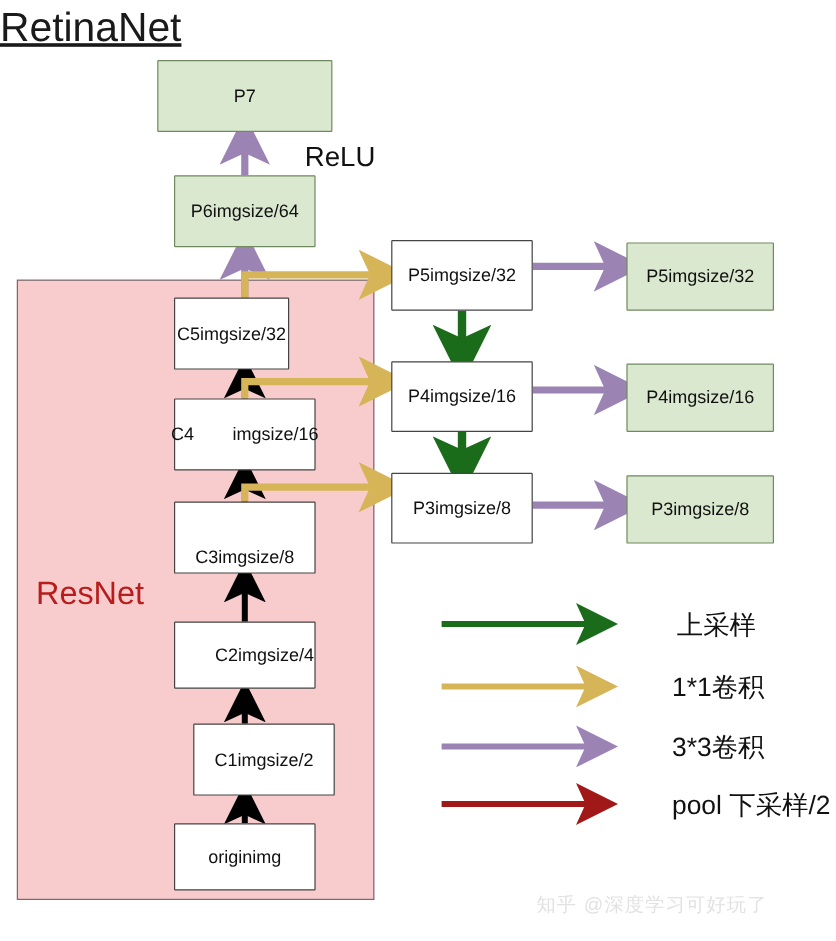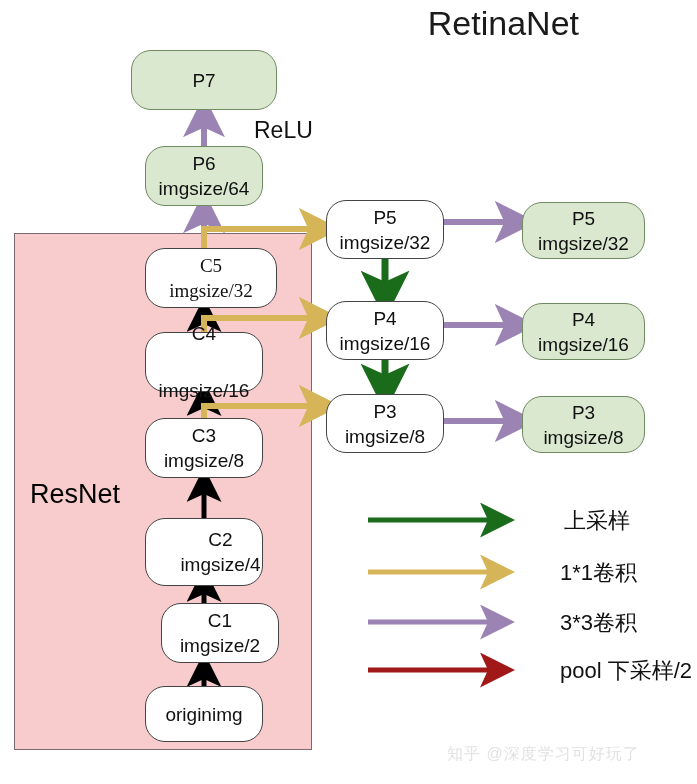--- a/index.html
+++ b/index.html
@@ -21,52 +21,53 @@
     top: 0;
     width: 697px;
     height: 784px;
     pointer-events: none;
   }
   .title {
     position: absolute;
     left: 0;
     top: 4px;
     width: 579px;
-    text-align: right;
+    text-align: left;
     font-size: 34px;
     color: #1a1a1a;
     letter-spacing: 0px;
+    text-decoration: underline;
   }
   .resnet-region {
     position: absolute;
     left: 14px;
     top: 233px;
     width: 298px;
     height: 517px;
     background: #f8cccc;
     border: 1.5px solid #7a6a70;
     box-sizing: border-box;
   }
   .resnet-label {
     position: absolute;
     left: 30px;
     top: 479px;
     font-size: 27px;
-    color: #000000;
+    color: #b91c1c;
   }
   .node {
     position: absolute;
     box-sizing: border-box;
     border: 1.6px solid #444444;
-    border-radius: 20px;
+    border-radius: 1px;
     display: flex;
-    flex-direction: column;
+    flex-direction: row;
     align-items: center;
     justify-content: center;
-    font-size: 19px;
+    font-size: 15px;
     line-height: 25px;
     color: #111111;
     background: #ffffff;
   }
   .node.green {
     background: #d9e8cf;
     border-color: #6f8a5e;
   }
   .node .l1, .node .l2 {
     display: block;
@@ -166,33 +167,33 @@
   <div class="node green" style="left:131px; top:50px; width:146px; height:60px;">
     <span class="l1">P7</span>
   </div>
   <div class="node green" style="left:145px; top:146px; width:118px; height:60px;">
     <span class="l1">P6</span>
     <span class="l2">imgsize/64</span>
   </div>
 
   <div class="relu-label">ReLU</div>
 
-  <div class="node" style="left:145px; top:248px; width:132px; height:60px;font-family:Liberation Serif, serif;">
+  <div class="node" style="left:145px; top:248px; width:96px; height:60px;">
     <span class="l1">C5</span>
     <span class="l2">imgsize/32</span>
   </div>
   <div class="node" style="left:145px; top:332px; width:118px; height:60px;gap:32px;">
     <span class="l1">C4</span>
     <span class="l2">imgsize/16</span>
   </div>
-  <div class="node" style="left:145px; top:418px; width:118px; height:60px;">
+  <div class="node" style="left:145px; top:418px; width:118px; height:60px;align-items:flex-end;">
     <span class="l1">C3</span>
     <span class="l2">imgsize/8</span>
   </div>
-  <div class="node" style="left:145px; top:518px; width:118px; height:68px;padding-left:33px;">
+  <div class="node" style="left:145px; top:518px; width:118px; height:56px;padding-left:33px;">
     <span class="l1">C2</span>
     <span class="l2">imgsize/4</span>
   </div>
   <div class="node" style="left:145px; top:603px; width:118px; height:60px;margin-left:16px;">
     <span class="l1">C1</span>
     <span class="l2">imgsize/2</span>
   </div>
   <div class="node" style="left:145px; top:686px; width:118px; height:56px;">
     <span class="l1">originimg</span>
   </div>

